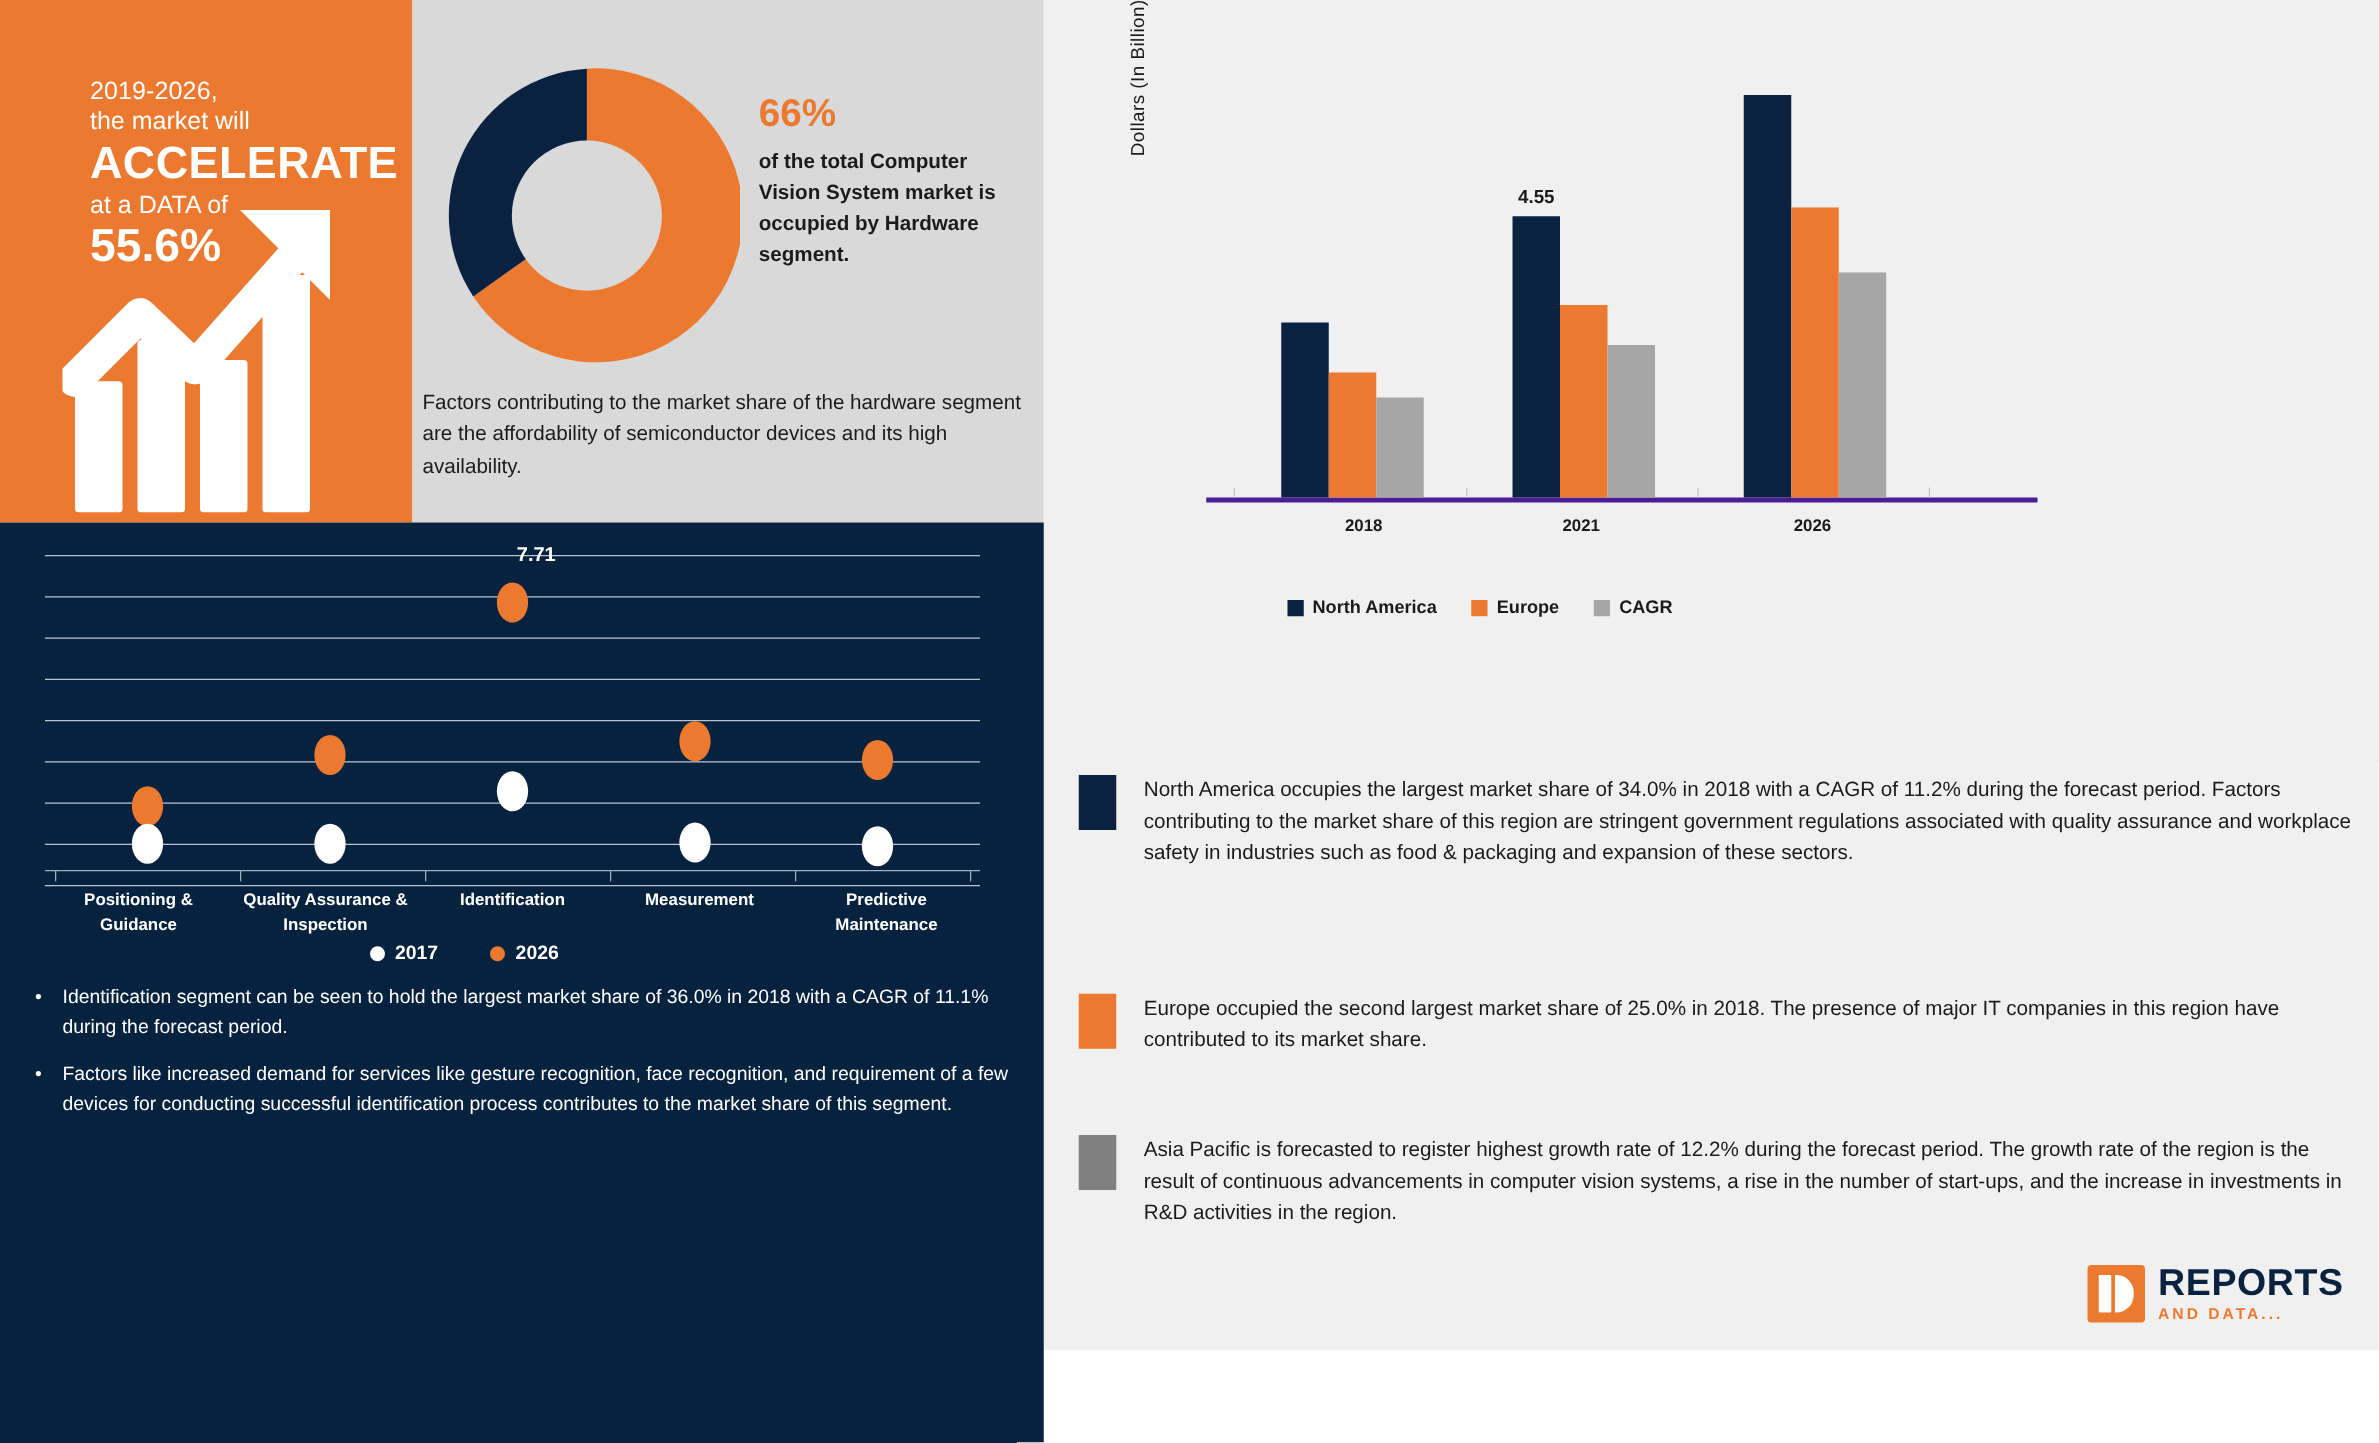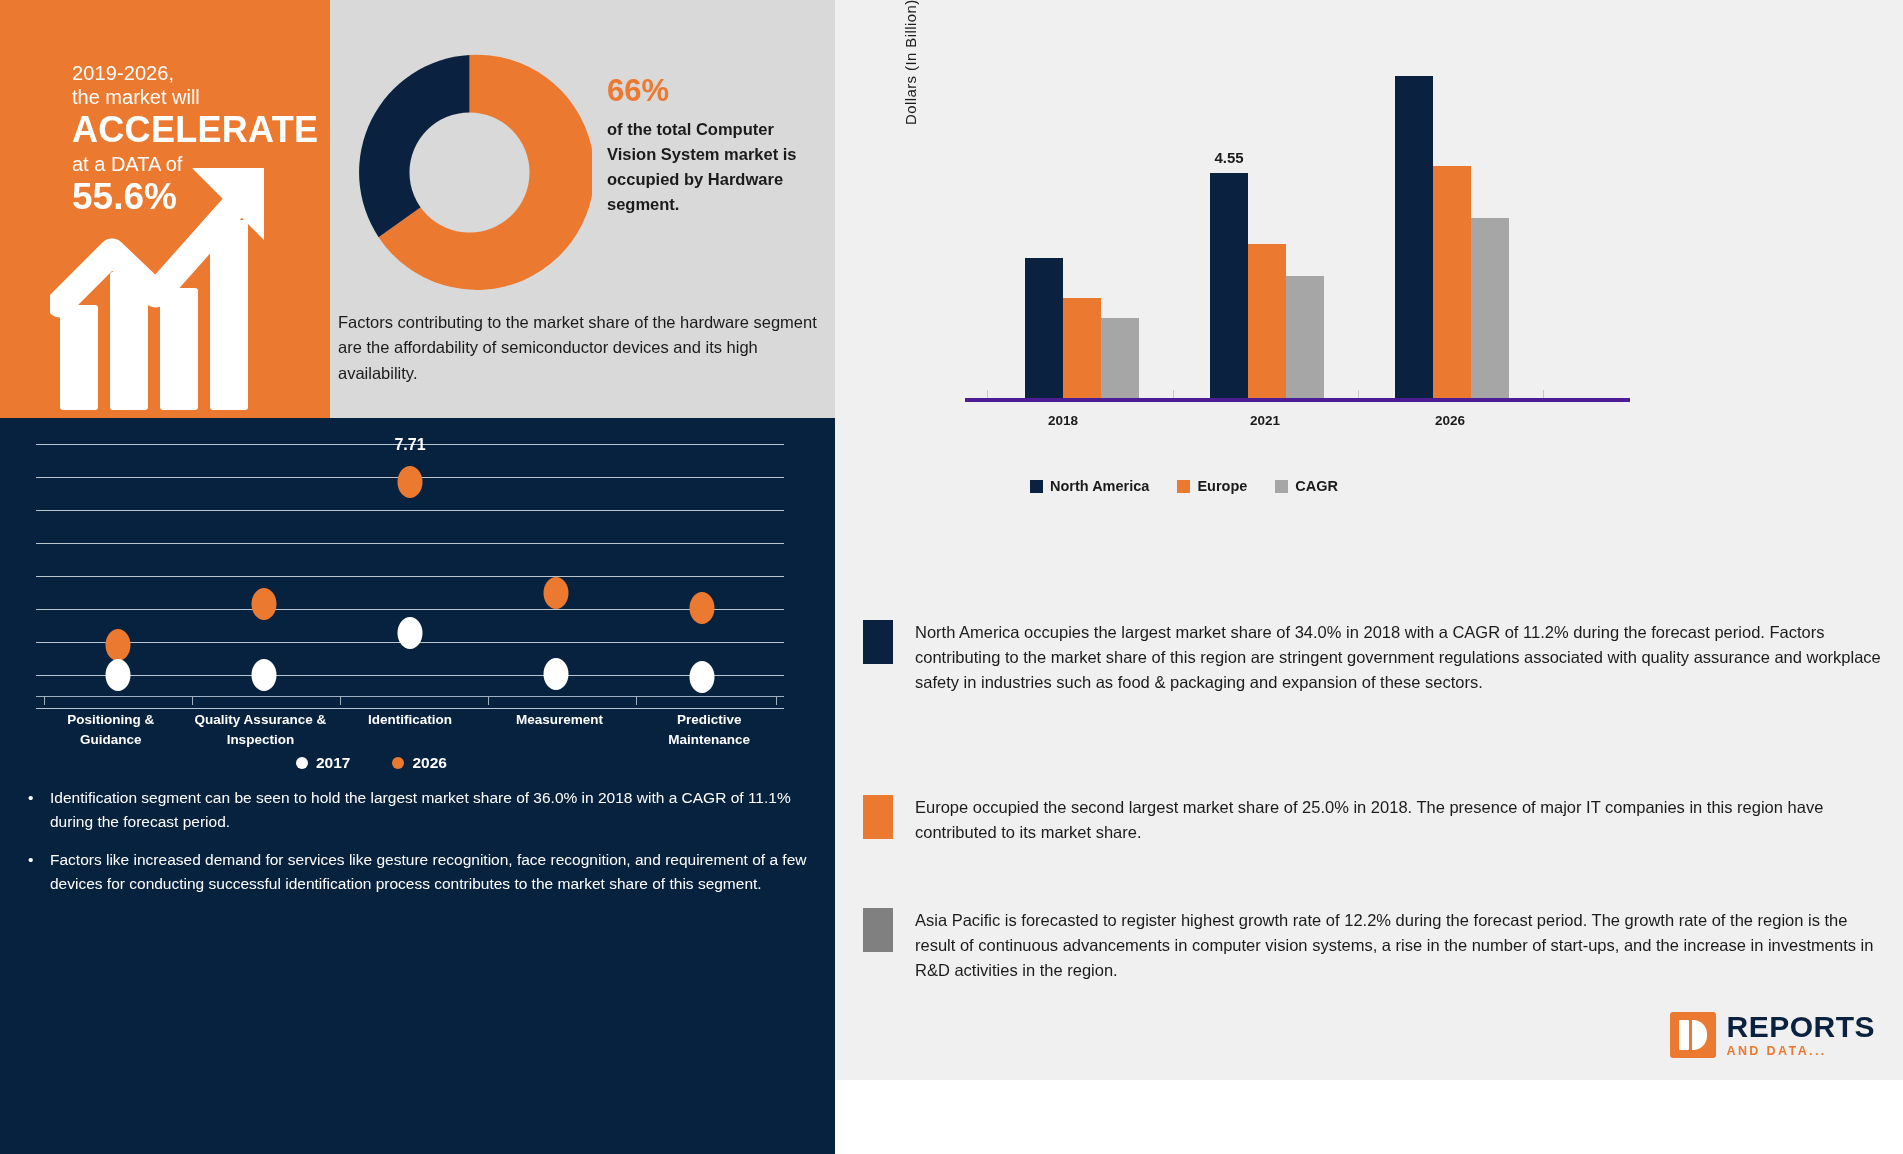--- a/index.html
+++ b/index.html
@@ -200,21 +200,21 @@
           <div class="bar na" style="height:322px;"></div>
           <div class="bar eu" style="height:232px;"></div>
           <div class="bar ap" style="height:180px;"></div>
         </div>
 
         <div class="tick" style="left:22px;"></div>
         <div class="tick" style="left:208px;"></div>
         <div class="tick" style="left:393px;"></div>
         <div class="tick" style="left:578px;"></div>
 
-        <div class="x-label" style="left:38px;">2018</div>
+        <div class="x-label" style="left:66px;">2018</div>
         <div class="x-label" style="left:240px;">2021</div>
         <div class="x-label" style="left:425px;">2026</div>
       </div>
     </div>
 
     <div class="bar-legend">
       <div class="lg-item">
         <span class="lg-sq" style="background:#0a2240;"></span>
         <span>North America</span>
       </div>
@@ -258,21 +258,21 @@
       <div class="grid-line" style="top:14px;"></div>
       <div class="grid-line" style="top:47px;"></div>
       <div class="grid-line" style="top:80px;"></div>
       <div class="grid-line" style="top:113px;"></div>
       <div class="grid-line" style="top:146px;"></div>
       <div class="grid-line" style="top:179px;"></div>
       <div class="grid-line" style="top:212px;"></div>
       <div class="grid-line" style="top:245px;"></div>
       <div class="grid-line" style="top:278px;"></div>
 
-      <div class="dot-value" style="left:374px; top:6px;text-align:center;">7.71</div>
+      <div class="dot-value" style="left:393px; top:6px;text-align:center;">7.71</div>
 
       <div class="dot y2026" style="left:82px;  top:215px;"></div>
       <div class="dot y2026" style="left:228px; top:174px;"></div>
       <div class="dot y2026" style="left:374px; top:52px;"></div>
       <div class="dot y2026" style="left:520px; top:163px;"></div>
       <div class="dot y2026" style="left:666px; top:178px;"></div>
 
       <div class="dot y2017" style="left:82px;  top:245px;"></div>
       <div class="dot y2017" style="left:228px; top:245px;"></div>
       <div class="dot y2017" style="left:374px; top:203px;"></div>

